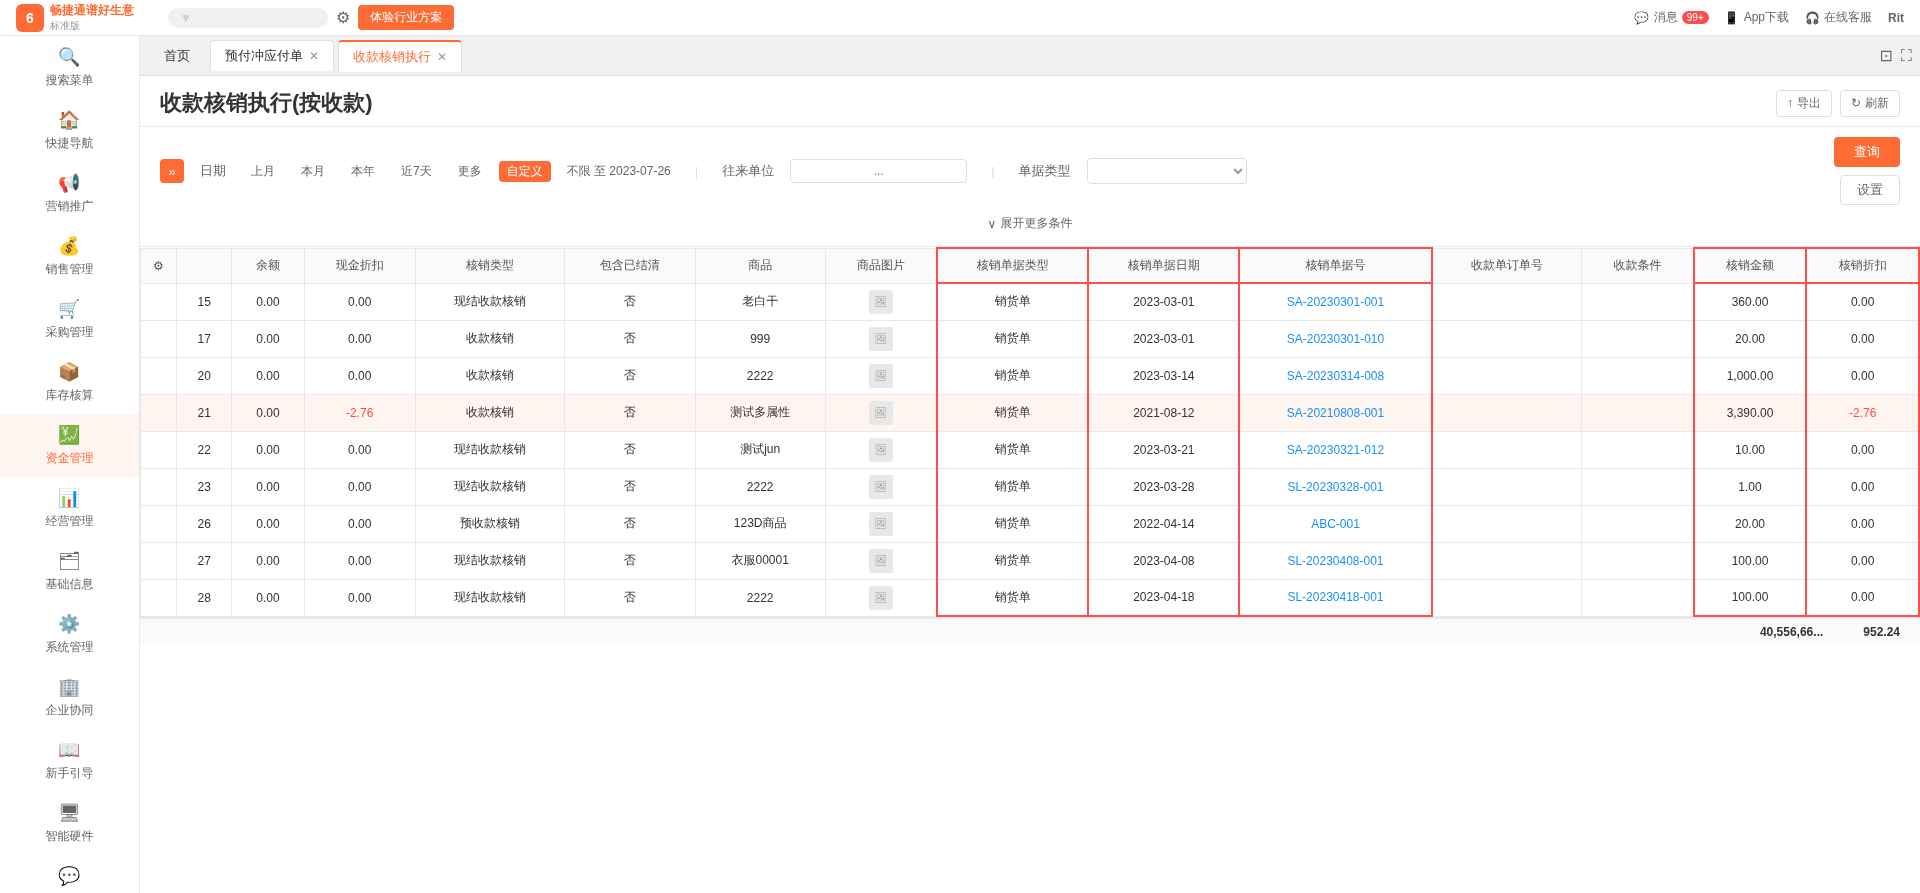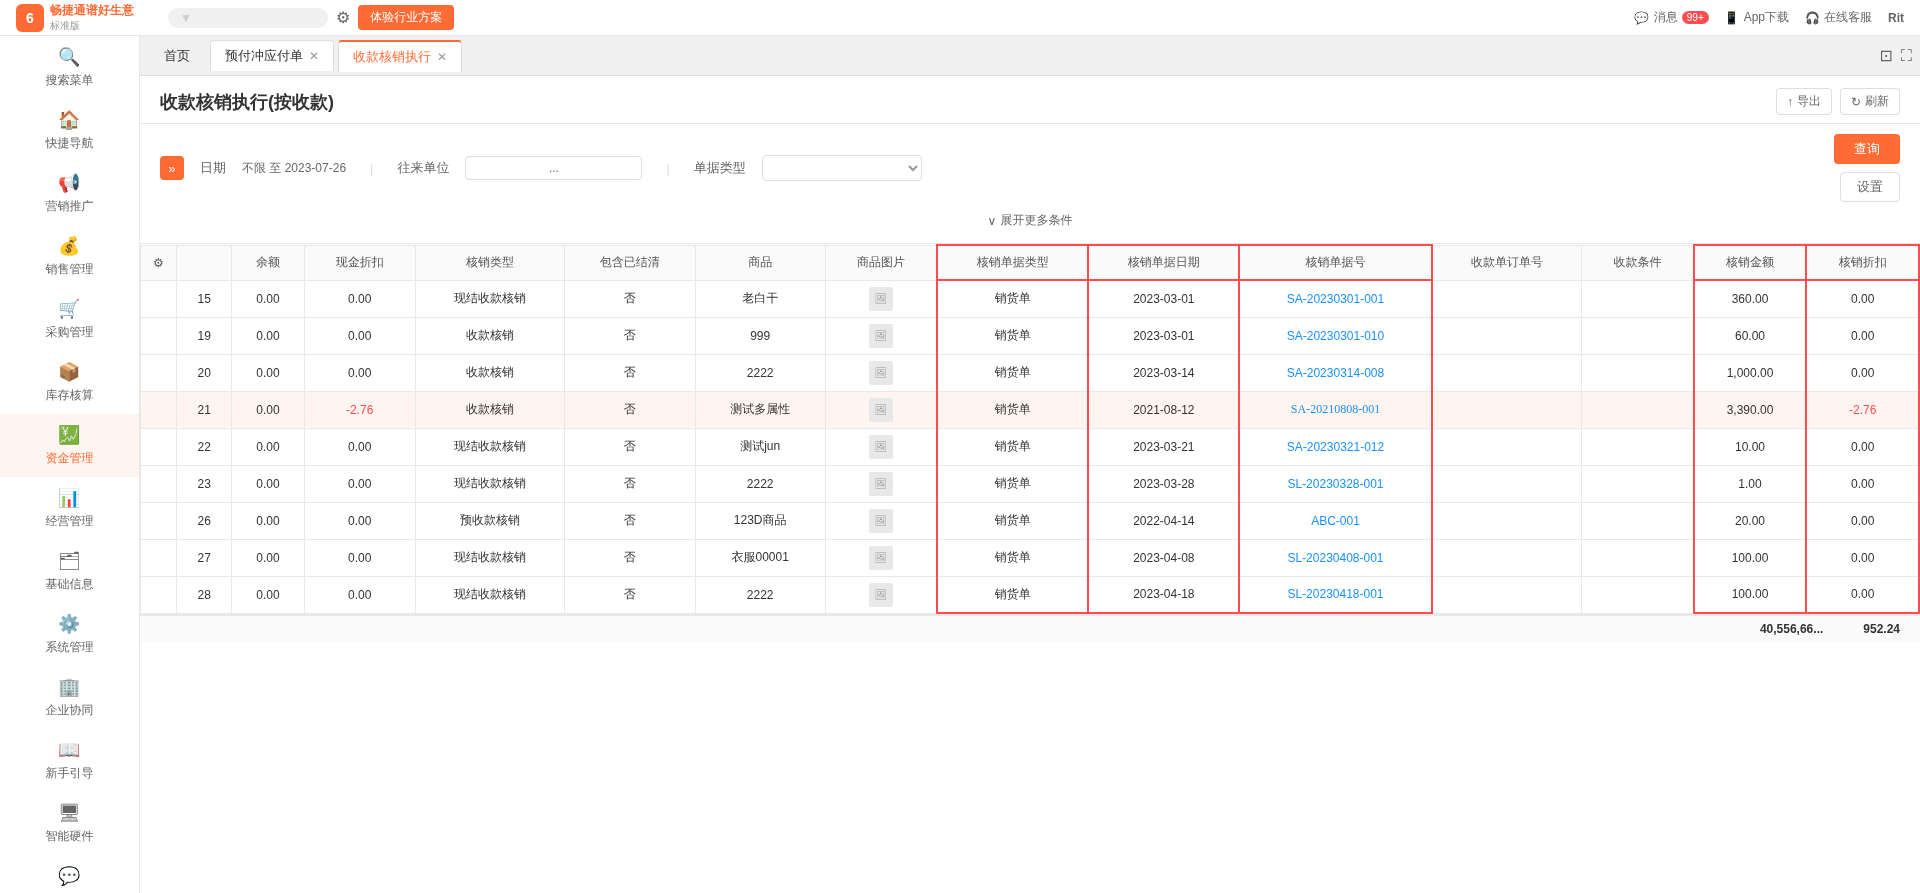--- a/index.html
+++ b/index.html
@@ -32,21 +32,21 @@
     .tab-bar { display: flex; align-items: center; background: #f0f0f0; border-bottom: 1px solid #ddd; height: 40px; padding: 0 8px; gap: 4px; }
     .tab-home { padding: 6px 16px; font-size: 13px; color: #333; cursor: pointer; }
     .tab { display: flex; align-items: center; gap: 6px; padding: 6px 14px; background: #fff; border-radius: 4px 4px 0 0; border: 1px solid #ddd; border-bottom: none; font-size: 13px; cursor: pointer; }
     .tab.active { background: #fff; color: #ff6b35; border-top: 2px solid #ff6b35; }
     .tab-close { color: #999; font-size: 12px; cursor: pointer; }
     .tab-bar-actions { margin-left: auto; display: flex; gap: 8px; }
     .tab-action-btn { background: none; border: none; font-size: 16px; color: #666; cursor: pointer; }
 
     
     .page-header { padding: 12px 20px 8px; background: #fff; border-bottom: 1px solid #e8e8e8; display: flex; align-items: center; justify-content: space-between; }
-    .page-title { font-size: 18px; font-weight: bold; color: #333; }
+    .page-title { font-size: 22px; font-weight: bold; color: #333; }
     .page-actions { display: flex; gap: 8px; }
     .btn-export { display: flex; align-items: center; gap: 4px; padding: 4px 10px; border: 1px solid #ddd; border-radius: 4px; background: #fff; font-size: 12px; color: #666; cursor: pointer; }
     .btn-refresh { display: flex; align-items: center; gap: 4px; padding: 4px 10px; border: 1px solid #ddd; border-radius: 4px; background: #fff; font-size: 12px; color: #666; cursor: pointer; }
 
     
     .filter-area { background: #fff; padding: 10px 20px; border-bottom: 1px solid #e8e8e8; }
     .filter-row { display: flex; align-items: center; gap: 16px; }
     .filter-arrow-btn { width: 24px; height: 24px; background: #ff6b35; color: white; border: none; border-radius: 4px; cursor: pointer; display: flex; align-items: center; justify-content: center; }
     .filter-label { font-size: 13px; color: #666; }
     .filter-date-btns { display: flex; gap: 8px; align-items: center; }
@@ -210,20 +210,28 @@
           <span>↻</span>
           <span>刷新</span>
         </button>
       </div>
     </div>
 
     <div class="filter-area">
       <div class="filter-row">
         <button class="filter-arrow-btn">»</button>
         <span class="filter-label">日期</span>
+        <div class="filter-date-btns">
+          <span class="date-btn">上月</span>
+          <span class="date-btn">本月</span>
+          <span class="date-btn">本年</span>
+          <span class="date-btn">近7天</span>
+          <span class="date-btn">更多</span>
+          <button class="date-btn-custom">自定义</button>
+        </div>
         <div style="display:flex;flex-direction:column;">
           <span class="date-range">不限 至 2023-07-26</span>
         </div>
         <span style="color:#ddd;margin:0 8px;">|</span>
         <span class="filter-label">往来单位</span>
         <input class="filter-input" type="text" style="color: rgb(204, 204, 204); text-align: center;" placeholder="...">
         <span style="color:#ddd;margin:0 8px;">|</span>
         <span class="filter-label">单据类型</span>
         <select class="filter-select">
           <option value=""></option>
@@ -275,35 +283,35 @@
     <td style="border-left: 2px solid rgb(255, 77, 79); border-right: 2px solid rgb(255, 77, 79); border-top: 2px solid rgb(255, 77, 79);">销货单</td>
     <td style="border-left: 2px solid rgb(255, 77, 79); border-right: 2px solid rgb(255, 77, 79); border-top: 2px solid rgb(255, 77, 79);">2023-03-01</td>
     <td style="border-left: 2px solid rgb(255, 77, 79); border-right: 2px solid rgb(255, 77, 79); border-top: 2px solid rgb(255, 77, 79);"><a class="link-text" href="#">SA-20230301-001</a></td>
     <td></td>
     <td></td>
     <td style="border-left: 2px solid rgb(255, 77, 79); border-right: 2px solid rgb(255, 77, 79); border-top: 2px solid rgb(255, 77, 79);">360.00</td>
     <td style="border-left: 2px solid rgb(255, 77, 79); border-right: 2px solid rgb(255, 77, 79); border-top: 2px solid rgb(255, 77, 79);">0.00</td>
   </tr>
             <tr>
     <td></td>
-    <td>19</td>
+    <td>17</td>
     <td>0.00</td>
     <td style="">0.00</td>
     <td>收款核销</td>
     <td>否</td>
     <td>999</td>
     <td>
                 <div style="width:24px;height:24px;background:#e8e8e8;border-radius:2px;margin:auto;display:flex;align-items:center;justify-content:center;font-size:10px;color:#999;">🖼</div>
               </td>
     <td style="border-left:2px solid #ff4d4f;border-right:2px solid #ff4d4f;">销货单</td>
     <td style="border-left:2px solid #ff4d4f;border-right:2px solid #ff4d4f;">2023-03-01</td>
     <td style="border-left:2px solid #ff4d4f;border-right:2px solid #ff4d4f;"><a class="link-text" href="#">SA-20230301-010</a></td>
     <td></td>
     <td></td>
-    <td style="border-left:2px solid #ff4d4f;border-right:2px solid #ff4d4f;">60.00</td>
+    <td style="border-left:2px solid #ff4d4f;border-right:2px solid #ff4d4f;">20.00</td>
     <td style="border-left:2px solid #ff4d4f;border-right:2px solid #ff4d4f;">0.00</td>
   </tr>
             <tr>
     <td></td>
     <td>20</td>
     <td>0.00</td>
     <td style="">0.00</td>
     <td>收款核销</td>
     <td>否</td>
     <td>2222</td>
@@ -324,21 +332,21 @@
     <td>0.00</td>
     <td style="color:#ff4d4f;">-2.76</td>
     <td>收款核销</td>
     <td>否</td>
     <td>测试多属性</td>
     <td>
                 <div style="width:24px;height:24px;background:#e8e8e8;border-radius:2px;margin:auto;display:flex;align-items:center;justify-content:center;font-size:10px;color:#999;">🖼</div>
               </td>
     <td style="border-left:2px solid #ff4d4f;border-right:2px solid #ff4d4f;">销货单</td>
     <td style="border-left:2px solid #ff4d4f;border-right:2px solid #ff4d4f;">2021-08-12</td>
-    <td style="border-left:2px solid #ff4d4f;border-right:2px solid #ff4d4f;font-family:Liberation Serif, serif;"><a class="link-text" href="#">SA-20210808-001</a></td>
+    <td style="border-left:2px solid #ff4d4f;border-right:2px solid #ff4d4f;"><a class="link-text" href="#">SA-20210808-001</a></td>
     <td></td>
     <td></td>
     <td style="border-left:2px solid #ff4d4f;border-right:2px solid #ff4d4f;">3,390.00</td>
     <td style="border-left:2px solid #ff4d4f;border-right:2px solid #ff4d4f;color:#ff4d4f;">-2.76</td>
   </tr>
             <tr>
     <td></td>
     <td>22</td>
     <td>0.00</td>
     <td style="">0.00</td>

